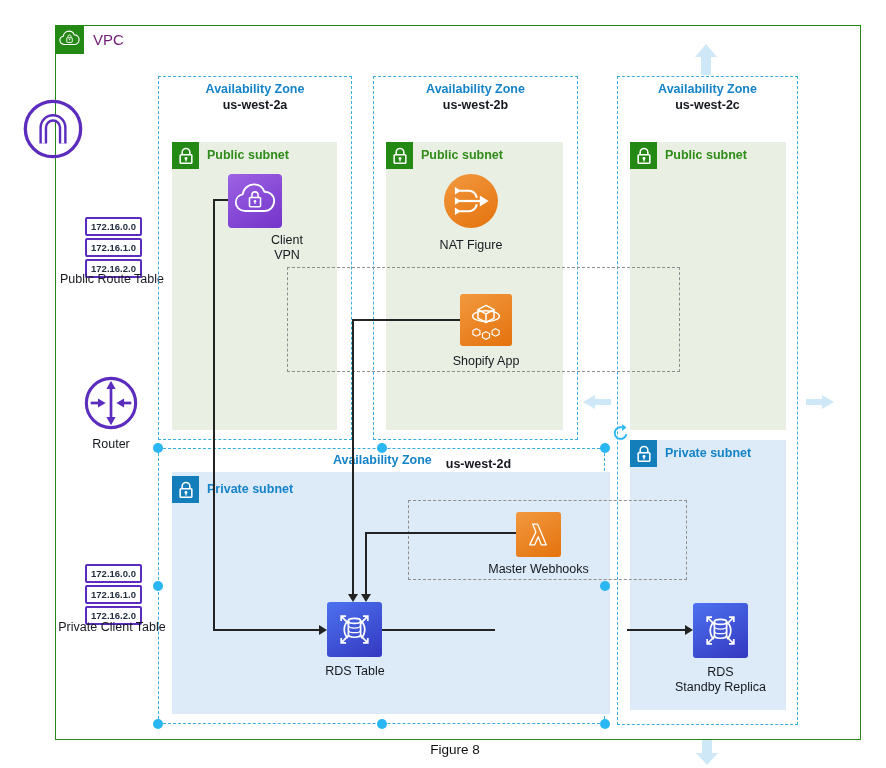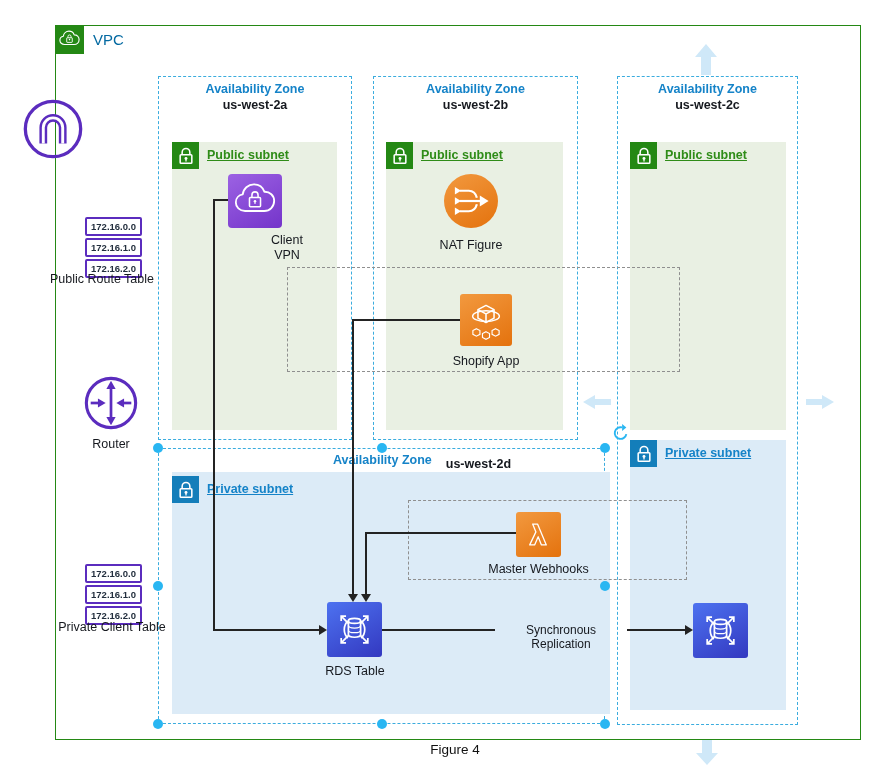--- a/index.html
+++ b/index.html
@@ -1,34 +1,34 @@
 <!DOCTYPE html>
 <html><head>
 <meta charset="utf-8">
 <style>
   html,body{margin:0;padding:0;background:#fff;}
   #canvas{position:relative;width:886px;height:768px;background:#fff;overflow:hidden;
           font-family:"Liberation Sans",sans-serif;color:#16191f;}
   .abs{position:absolute;}
   
   .vpc-border{border:1.5px solid #248814;}
-  .vpc-label{font-size:15px;color:#0369a1;}
+  .vpc-label{font-size:15px;color:#701a75;}
   .vpc-icon{background:#248814;display:flex;align-items:center;justify-content:center;}
   
   .az{border:1.4px dashed #3bacde;box-sizing:border-box;}
   .az-head{display:flex;flex-direction:column;align-items:center;}
   .az-title{font-size:12.5px;color:#1583c8;font-weight:bold;}
   .az-name{font-size:12.5px;color:#16191f;font-weight:bold;margin-top:2px;}
   
   .subnet-pub{background:#e9f0e3;}
   .subnet-priv{background:#dcebf7;}
   .lock{width:27px;height:27px;display:flex;align-items:center;justify-content:center;}
   .lock-pub{background:#248814;}
   .lock-priv{background:#147eba;}
-  .sub-label{font-size:12.5px;font-weight:bold;text-decoration:underline;}
+  .sub-label{font-size:12.5px;font-weight:bold;}
   .sub-label.pub{color:#2f8c18;}
   .sub-label.priv{color:#1583c8;}
   
   .icon-purple{background:linear-gradient(150deg,#9c62e3,#7434ca);border-radius:4px;
                display:flex;align-items:center;justify-content:center;}
   .icon-orange{background:linear-gradient(150deg,#f2993f,#e4720d);border-radius:3px;
                display:flex;align-items:center;justify-content:center;}
   .icon-orange-circle{background:linear-gradient(150deg,#f2993f,#e4720d);border-radius:50%;
                display:flex;align-items:center;justify-content:center;}
   .icon-blue{background:linear-gradient(150deg,#4d72f0,#3338c0);border-radius:3px;
@@ -84,21 +84,21 @@
       <path d="M24 49 V32.5 a10 10 0 0 1 20 0 V49" fill="none" stroke="#5b2cbe" stroke-width="8"></path>
       <path d="M24 49 V32.5 a10 10 0 0 1 20 0 V49" fill="none" stroke="#fff" stroke-width="3"></path>
     </svg>
   </div>
 
   <div class="abs" style="left:85px;top:217px;">
     <div class="rt-box">172.16.0.0</div>
     <div class="rt-box">172.16.1.0</div>
     <div class="rt-box">172.16.2.0</div>
   </div>
-  <div class="abs lbl" style="left:47px;top:272px;width:110px;">Public Route Table</div>
+  <div class="abs lbl" style="left:57px;top:272px;width:110px;">Public Route Table</div>
 
   <div class="abs" style="left:82px;top:374px;width:58px;height:58px;">
     <svg width="58" height="58" viewBox="0 0 60 60">
       <circle cx="30" cy="30" r="25.5" fill="none" stroke="#5b2cbe" stroke-width="3.2"></circle>
       <path d="M30 13 V47" stroke="#5b2cbe" stroke-width="2.8"></path>
       <polygon points="30,7 25.2,15.5 34.8,15.5" fill="#5b2cbe"></polygon>
       <polygon points="30,53 25.2,44.5 34.8,44.5" fill="#5b2cbe"></polygon>
       <path d="M9 30 H17" stroke="#5b2cbe" stroke-width="2.8"></path>
       <polygon points="24.5,30 16.5,25.4 16.5,34.6" fill="#5b2cbe"></polygon>
       <path d="M51 30 H43" stroke="#5b2cbe" stroke-width="2.8"></path>
@@ -269,46 +269,49 @@
       <path d="M21.5 19 a15.5 15.5 0 0 0 0 22 M38.5 19 a15.5 15.5 0 0 1 0 22" fill="none" stroke="#fff" stroke-width="2.2"></path>
       <ellipse cx="30" cy="19" rx="7.8" ry="3.1" fill="none" stroke="#fff" stroke-width="2.2"></ellipse>
       <path d="M22.2 19 V36.5 a7.8 3.4 0 0 0 15.6 0 V19" fill="none" stroke="#fff" stroke-width="2.2"></path>
       <path d="M22.2 25 a7.8 3.2 0 0 0 15.6 0 M22.2 30.8 a7.8 3.2 0 0 0 15.6 0" fill="none" stroke="#fff" stroke-width="1.5"></path>
       <path d="M22.5 22.5 L13 13 M13 19.2 V13 H19.2" fill="none" stroke="#fff" stroke-width="2.2"></path>
       <path d="M37.5 22.5 L47 13 M40.8 13 H47 V19.2" fill="none" stroke="#fff" stroke-width="2.2"></path>
       <path d="M22.5 37.5 L13 47 M13 40.8 V47 H19.2" fill="none" stroke="#fff" stroke-width="2.2"></path>
       <path d="M37.5 37.5 L47 47 M40.8 47 H47 V40.8" fill="none" stroke="#fff" stroke-width="2.2"></path>
     </svg>
   </div>
+  <div class="abs lbl" style="left:655px;top:665px;width:131px;">
+    <div>RDS</div>
+    <div>Standby Replica</div>
+  </div>
 
   <div class="abs line" style="left:213px;top:199px;width:15px;height:2px;"></div>
   <div class="abs line" style="left:213px;top:199px;width:2px;height:432px;"></div>
   <div class="abs line" style="left:213px;top:629px;width:106px;height:2px;"></div>
   <div class="abs arr-r" style="left:319px;top:625px;"></div>
 
   <div class="abs line" style="left:353px;top:319px;width:107px;height:2px;"></div>
   <div class="abs line" style="left:352px;top:319px;width:2px;height:276px;"></div>
   <div class="abs arr-d" style="left:348px;top:594px;"></div>
 
   <div class="abs line" style="left:366px;top:532px;width:150px;height:2px;"></div>
   <div class="abs line" style="left:365px;top:532px;width:2px;height:63px;"></div>
   <div class="abs arr-d" style="left:361px;top:594px;"></div>
 
   <div class="abs line" style="left:382px;top:629px;width:113px;height:2px;"></div>
-  <div class="abs edge-label" style="left:495px;top:623px;width:132px;">Synchronous Replication</div>
   <div class="abs line" style="left:627px;top:629px;width:58px;height:2px;"></div>
   <div class="abs arr-r" style="left:685px;top:625px;"></div>
 
   <div class="abs flow-head-up" style="left:695px;top:44px;"></div>
   <div class="abs flow" style="left:701px;top:56px;width:10px;height:19px;"></div>
 
   <div class="abs flow-head-left" style="left:583px;top:395px;"></div>
   <div class="abs flow" style="left:595px;top:399px;width:16px;height:6px;"></div>
 
   <div class="abs flow" style="left:806px;top:399px;width:16px;height:6px;"></div>
   <div class="abs flow-head-right" style="left:822px;top:395px;"></div>
 
   <div class="abs flow" style="left:702px;top:740px;width:10px;height:13px;"></div>
   <div class="abs flow-head-down" style="left:696px;top:753px;"></div>
 
-  <div class="abs caption" style="left:395px;top:742px;width:120px;">Figure 4</div>
+  <div class="abs caption" style="left:395px;top:742px;width:120px;">Figure 8</div>
 
 </div>
 
 </body></html>

